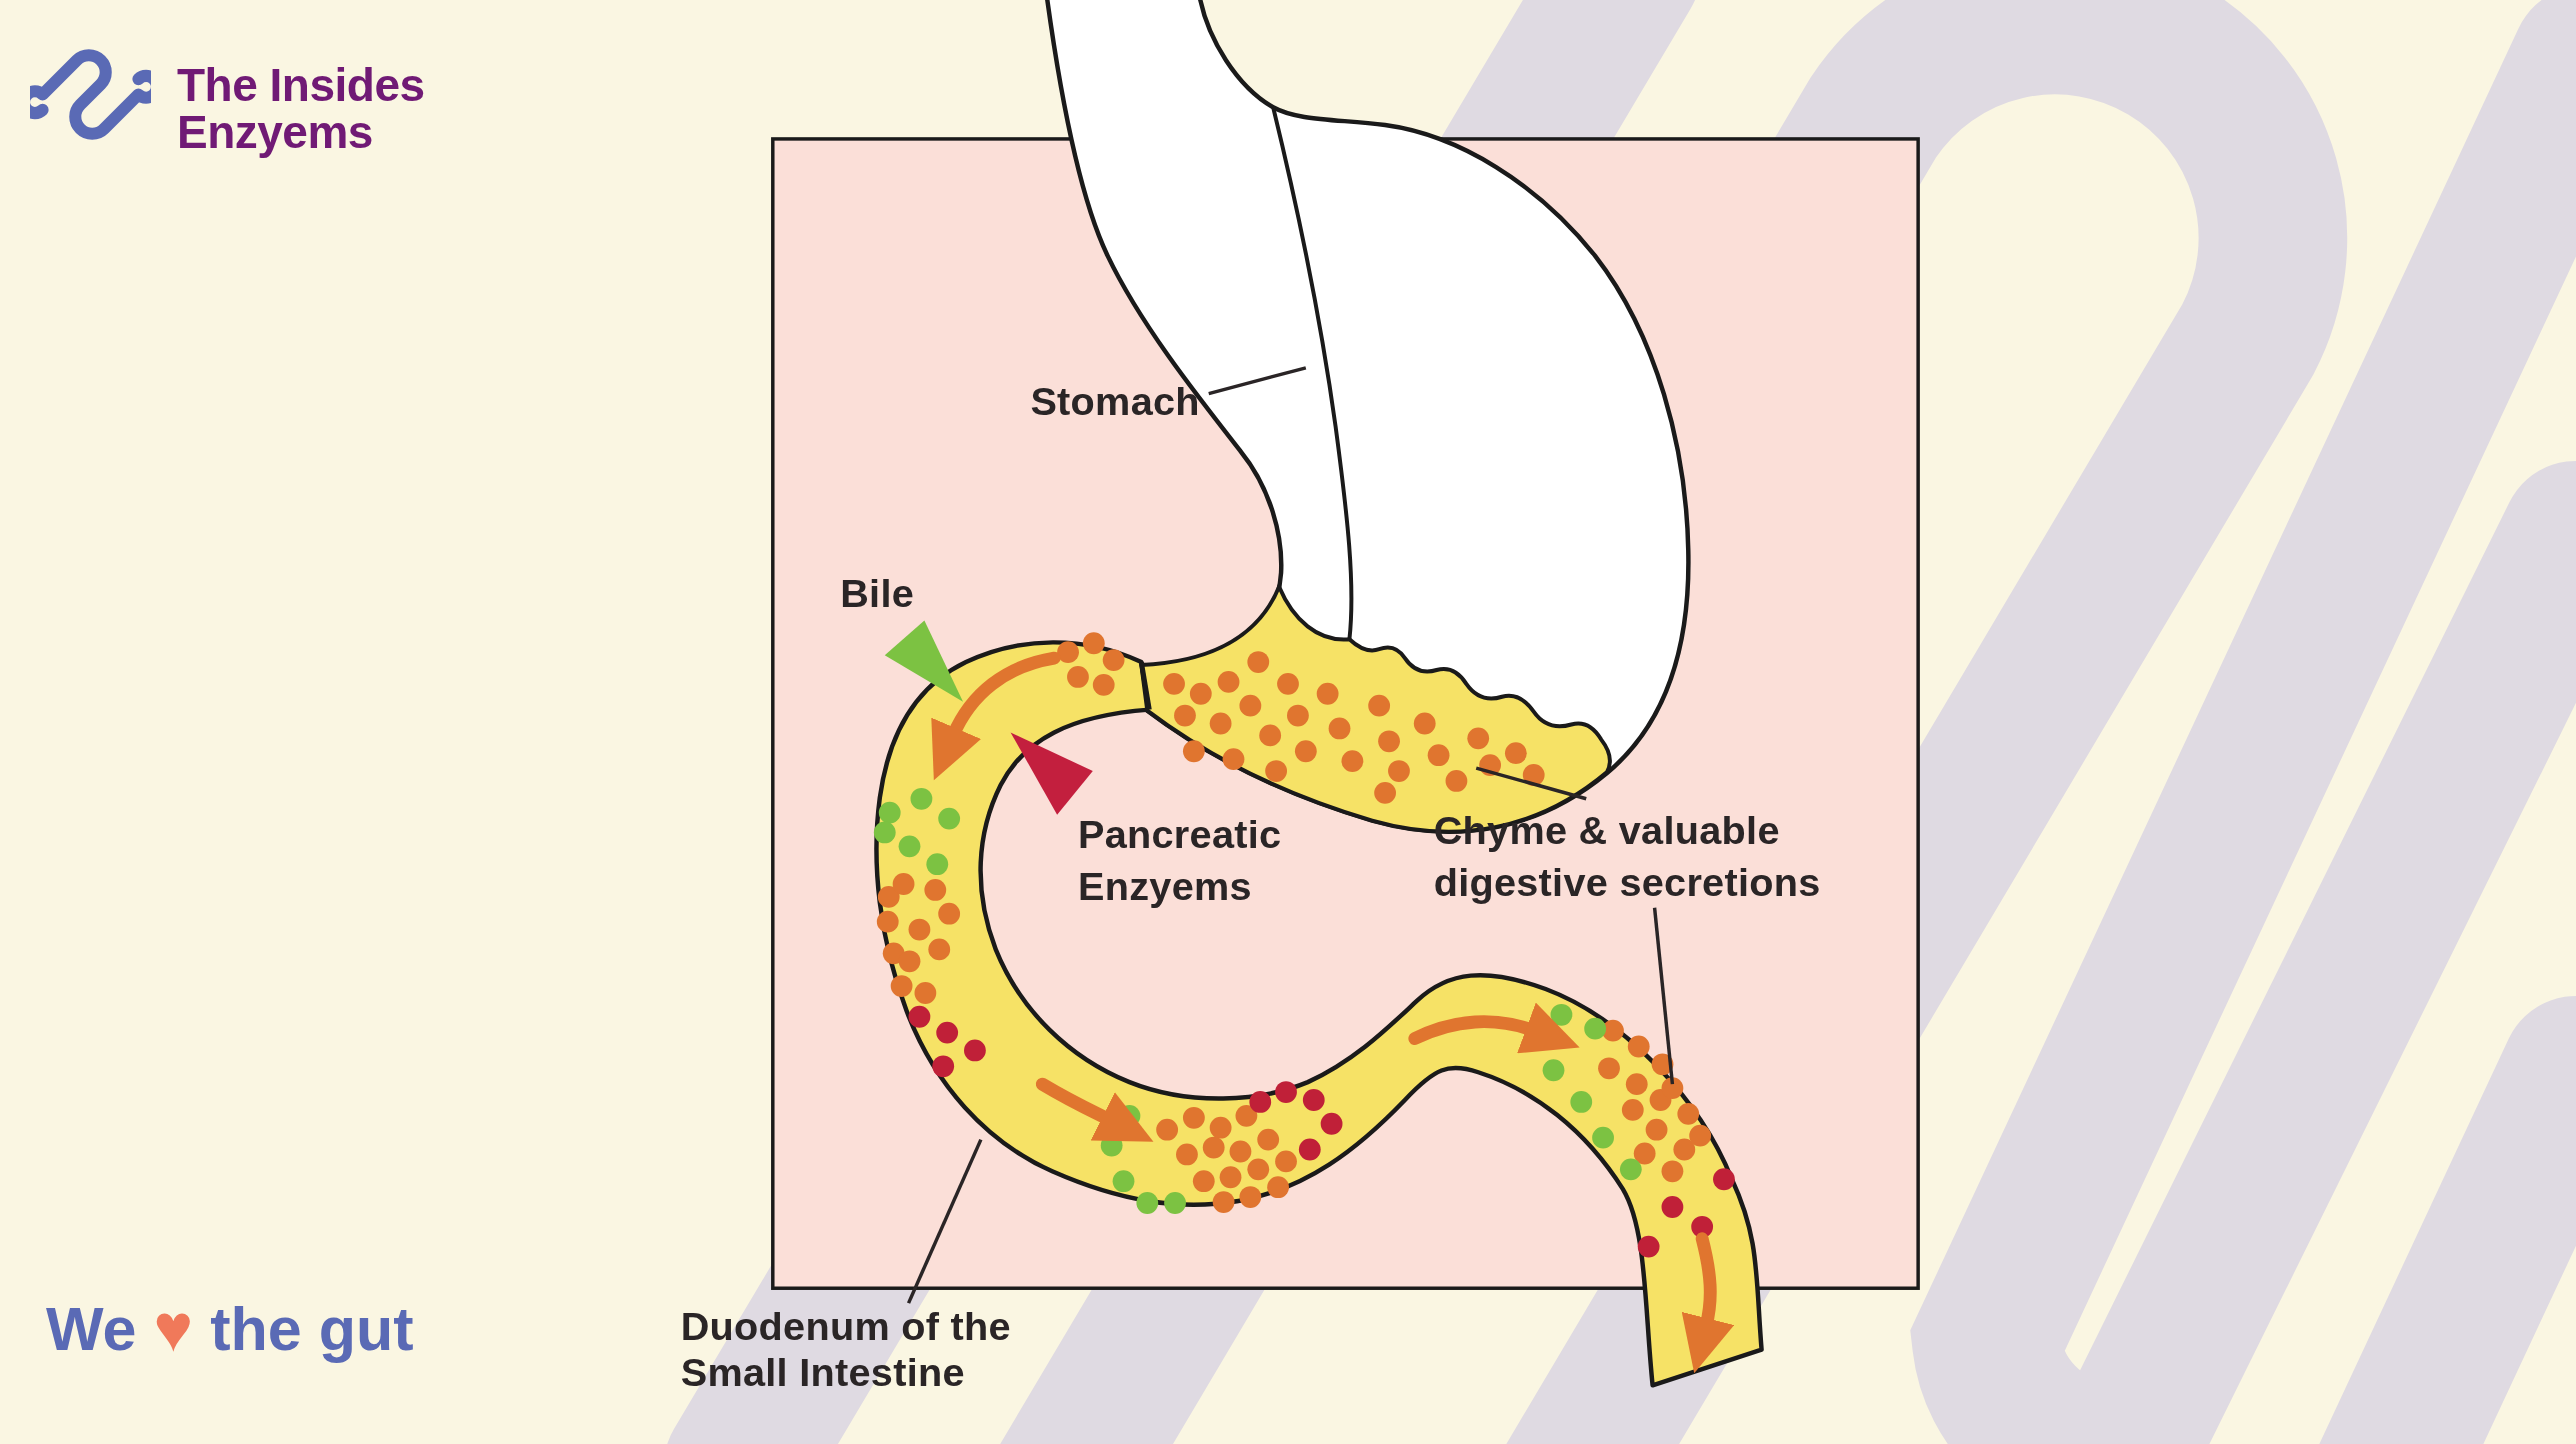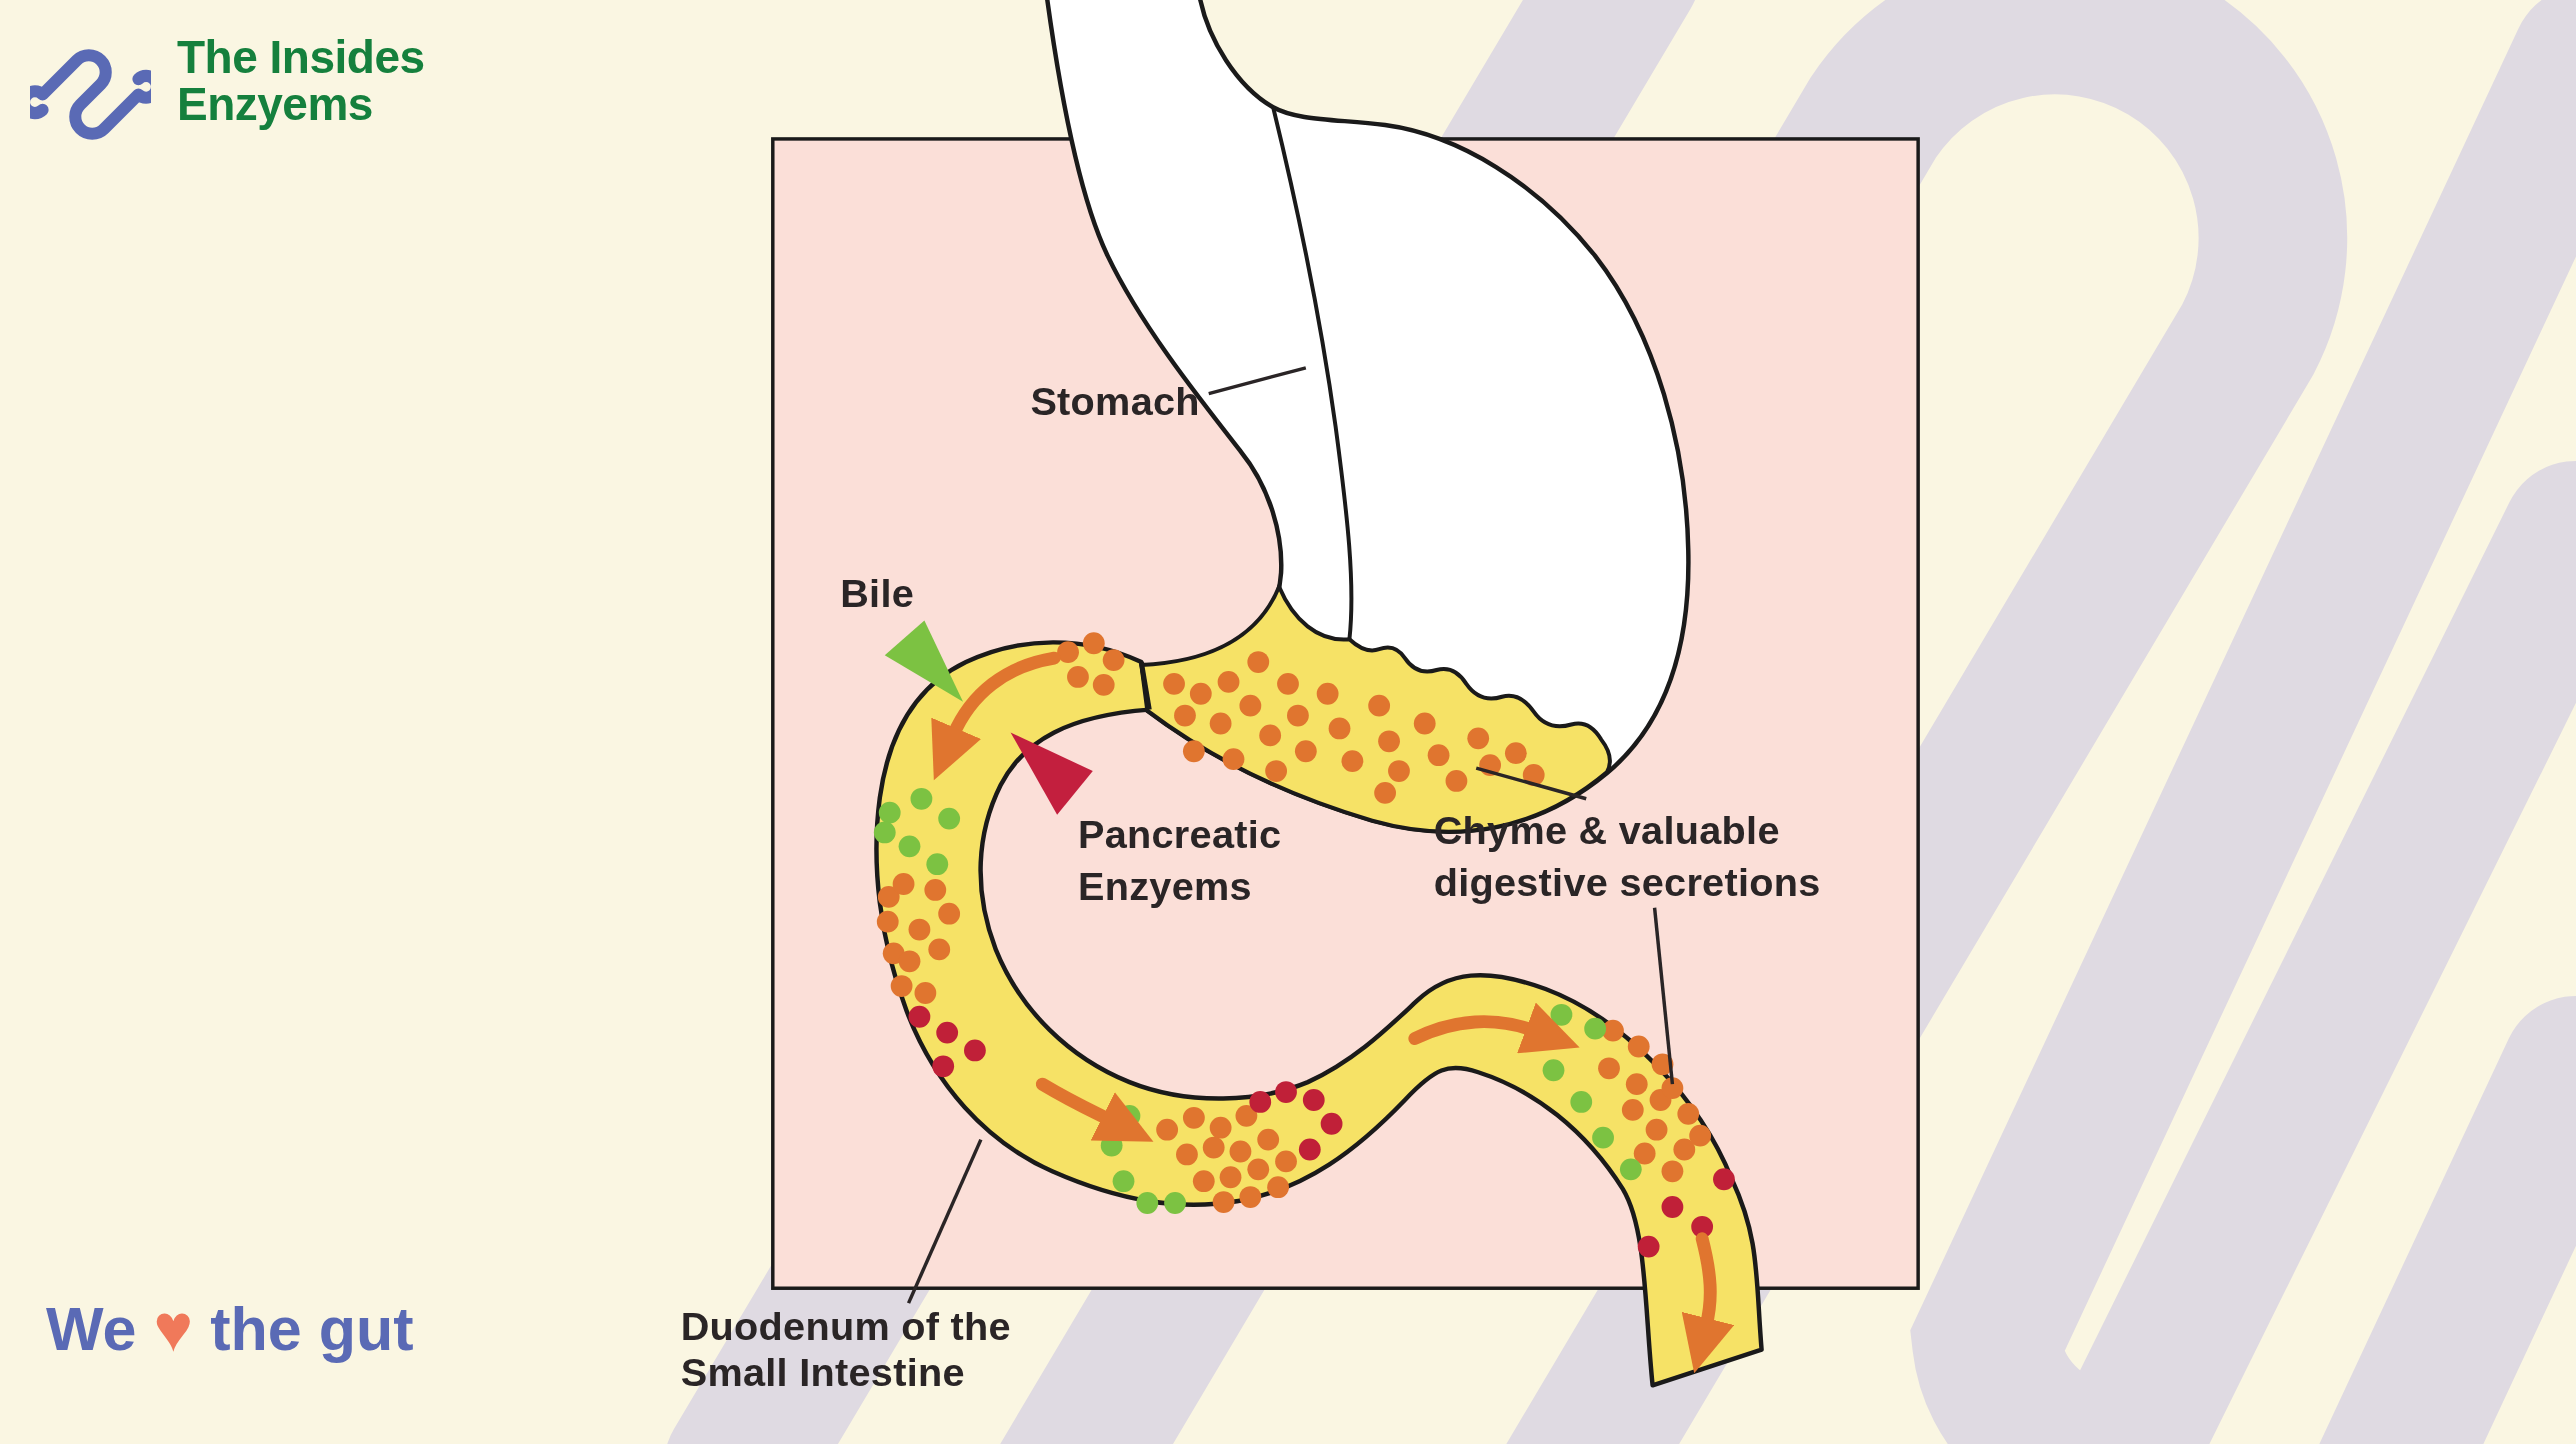--- a/index.html
+++ b/index.html
@@ -1,20 +1,20 @@
 <!DOCTYPE html>
 <html><head>
 <meta charset="utf-8">
 <style>
   html,body{margin:0;padding:0;background:#FAF6E2;}
   .canvas{position:relative;width:2576px;height:1445px;background:#FAF6E2;overflow:hidden;
           font-family:"Liberation Sans",sans-serif;}
   svg.scene{position:absolute;left:0;top:0;}
   .logo{position:absolute;left:30px;top:34px;display:flex;gap:26px;align-items:flex-start;}
-  .logo-text{font-weight:800;font-size:46px;line-height:47px;color:#15803d;letter-spacing:-0.5px;}
+  .logo-text{font-weight:800;font-size:46px;line-height:47px;color:#701a75;letter-spacing:-0.5px;margin-top:28px;}
   .tagline{position:absolute;left:46px;top:1294px;display:flex;gap:17px;align-items:center;
            font-weight:800;font-size:61px;color:#5A6AB5;letter-spacing:0;justify-content:space-between;}
   .tagline .heart{color:#F0795A;font-size:67px;line-height:59px;transform:translateY(-2px);}
   .lbl{font-weight:700;font-size:40px;fill:#2A2526;letter-spacing:0.3px;}
 </style>
 </head>
 <body>
 
 <div class="canvas">
 

